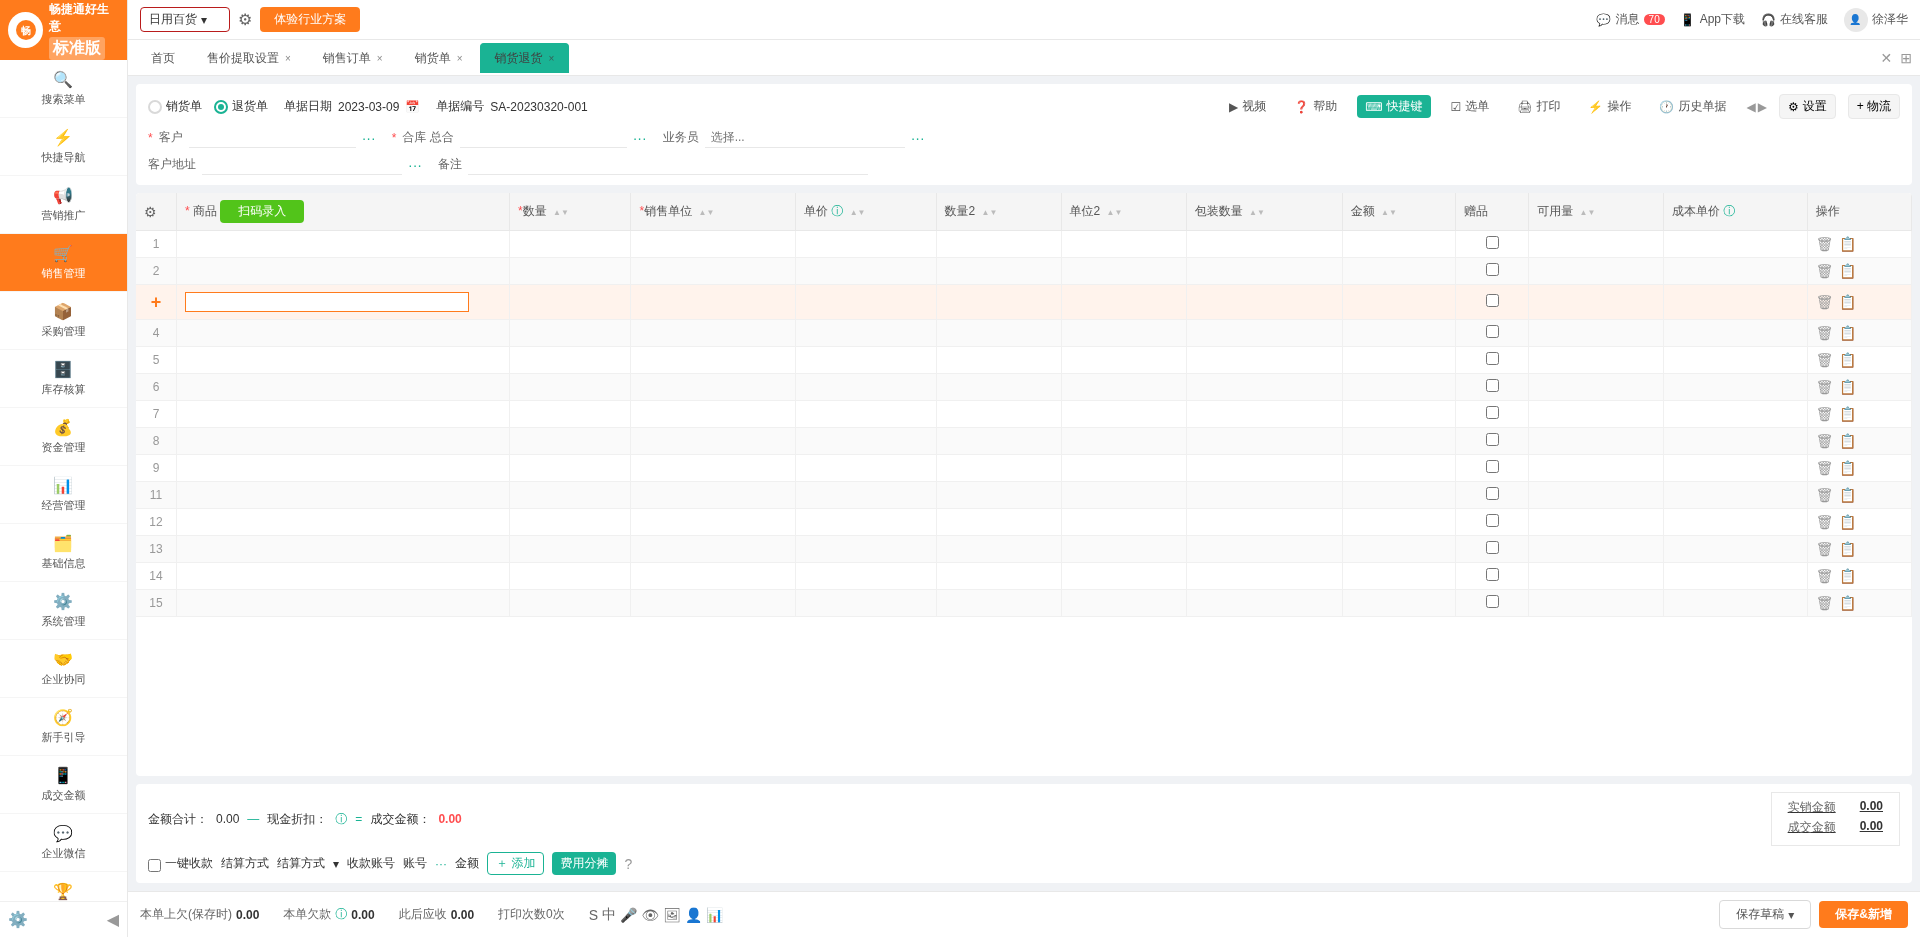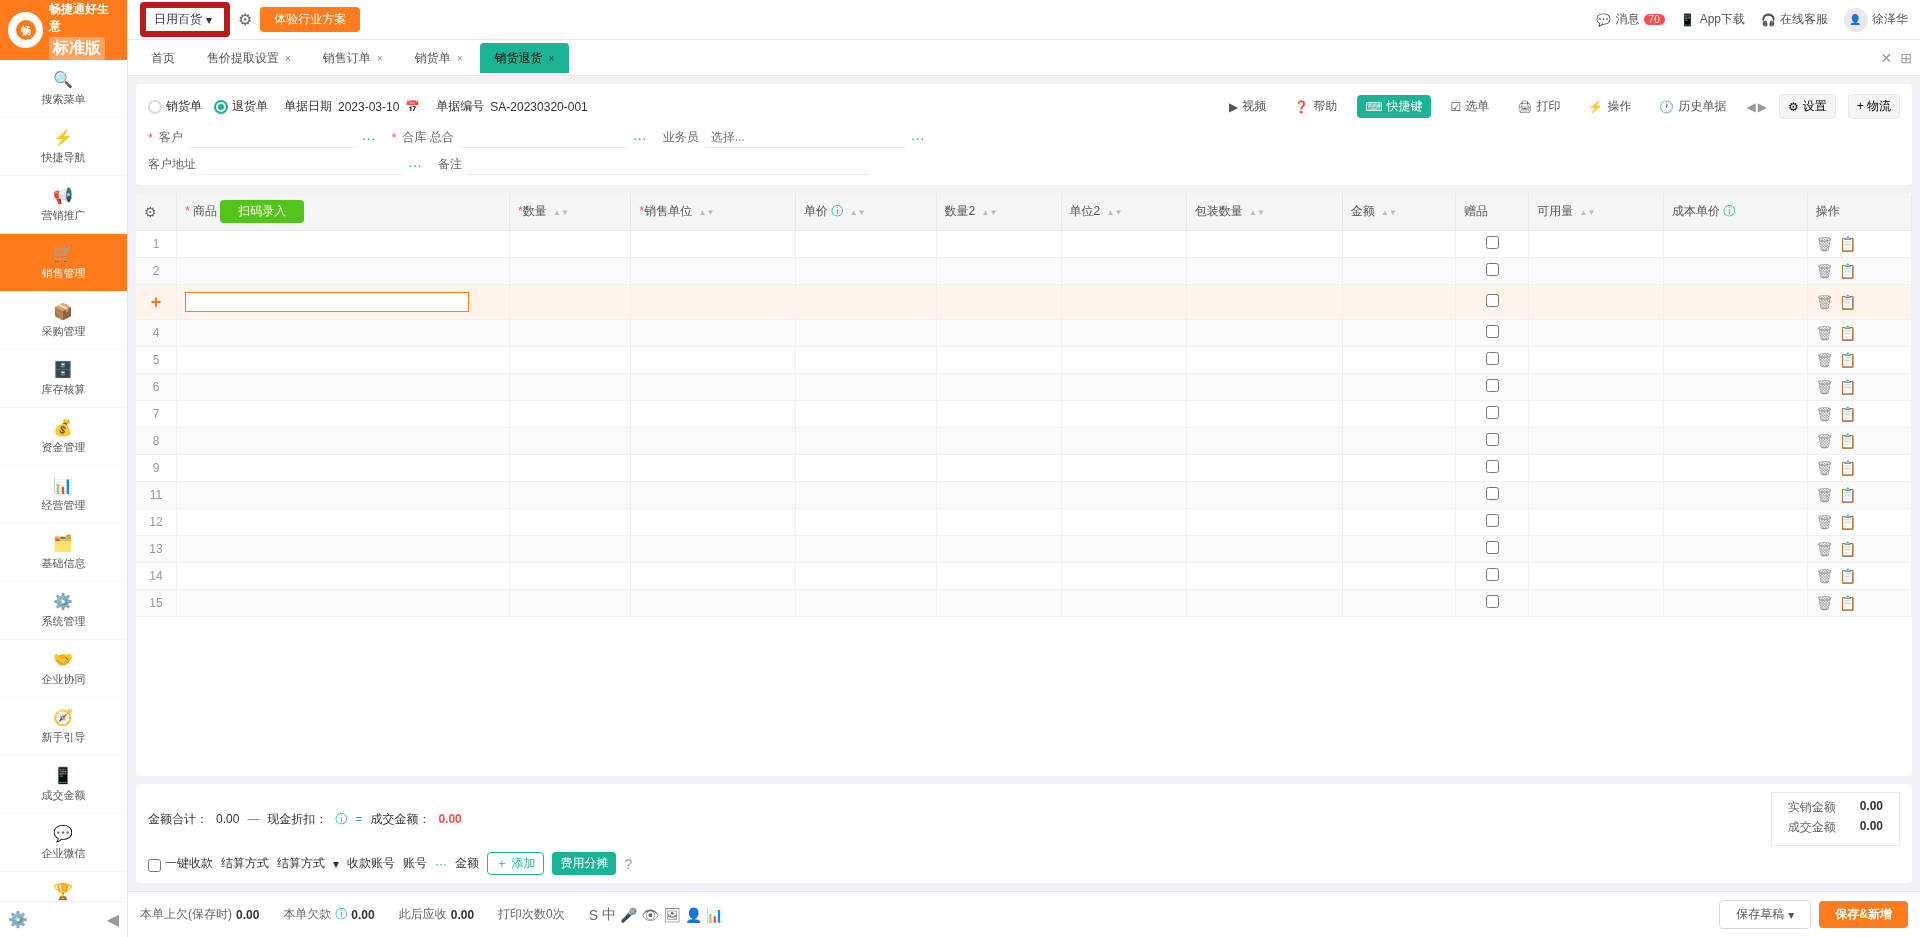--- a/index.html
+++ b/index.html
@@ -16,32 +16,32 @@
     .sidebar-item .si-icon { font-size: 16px; }
     .sidebar-item .si-label { font-size: 11px; }
     .sidebar-bottom { padding: 8px; display: flex; justify-content: space-between; border-top: 1px solid #f0f0f0; }
     .sidebar-bottom-btn { background: none; border: none; cursor: pointer; font-size: 16px; color: #999; }
 
     
     .main { flex: 1; display: flex; flex-direction: column; overflow: hidden; }
 
     
     .topbar { height: 40px; background: #fff; border-bottom: 1px solid #e8e8e8; display: flex; align-items: center; padding: 0 12px; gap: 8px; flex-shrink: 0; }
-    .topbar-select { border: 6px solid #b91c1c; border-radius: 4px; padding: 3px 8px; font-size: 12px; color: #333; display: flex; align-items: center; gap: 4px; cursor: pointer; background: #fff; min-width: 90px; }
+    .topbar-select { border: 1px solid #b91c1c; border-radius: 4px; padding: 3px 8px; font-size: 12px; color: #333; display: flex; align-items: center; gap: 4px; cursor: pointer; background: #fff; min-width: 90px; }
     .topbar-gear { background: none; border: none; font-size: 16px; cursor: pointer; color: #666; }
     .topbar-trial { background: #ff7b1c; color: #fff; border: none; border-radius: 4px; padding: 4px 14px; font-size: 12px; cursor: pointer; }
     .topbar-right { margin-left: auto; display: flex; align-items: center; gap: 16px; }
     .topbar-right-item { display: flex; align-items: center; gap: 4px; cursor: pointer; color: #555; font-size: 12px; }
     .topbar-badge { background: #ff4d4f; color: #fff; border-radius: 10px; font-size: 10px; padding: 0 5px; }
     .user-avatar { width: 24px; height: 24px; border-radius: 50%; background: #e8e8e8; display: flex; align-items: center; justify-content: center; font-size: 10px; }
 
     
     .tabs { height: 36px; background: #fff; border-bottom: 1px solid #e8e8e8; display: flex; align-items: center; padding: 0 0 0 8px; flex-shrink: 0; gap: 2px; }
     .tab { padding: 6px 14px; border-radius: 4px 4px 0 0; cursor: pointer; font-size: 12px; display: flex; align-items: center; gap: 6px; border: 1px solid transparent; border-bottom: none; color: #555; }
-    .tab.active { background: #1ab394; color: #000000; border-color: #1ab394; }
+    .tab.active { background: #1ab394; color: #404040; border-color: #1ab394; }
     .tab-close { font-size: 10px; opacity: 0.7; }
     .tabs-right { margin-left: auto; display: flex; align-items: center; gap: 8px; padding-right: 8px; }
     .tabs-right-btn { background: none; border: none; cursor: pointer; color: #999; font-size: 14px; }
 
     
     .content { flex: 1; overflow: hidden; display: flex; flex-direction: column; background: #f0f2f5; padding: 8px; gap: 8px; }
 
     
     .form-header { background: #fff; border-radius: 4px; padding: 10px 12px; }
     .form-header-top { display: flex; align-items: center; justify-content: space-between; margin-bottom: 8px; }
@@ -279,21 +279,21 @@
               <span>销货单</span>
             </label>
             <label class="radio-item">
               <div class="radio-dot checked"></div>
               <span>退货单</span>
             </label>
           </div>
 
           <div class="date-field">
             <span>单据日期</span>
-            <span class="date-value">2023-03-10</span>
+            <span class="date-value">2023-03-09</span>
             <span>📅</span>
           </div>
 
           <div class="order-field">
             <span>单据编号</span>
             <span>SA-20230320-001</span>
           </div>
         </div>
         <div class="form-header-right">
           <button class="toolbar-btn">
@@ -715,21 +715,21 @@
     <div class="bottom-form">
       <div class="bottom-row1">
         <span>金额合计：</span>
         <span class="amount-total">0.00</span>
         <span class="minus-icon">—</span>
         <span>现金折扣：</span>
         <span style="color:#1ab394;cursor:pointer;">ⓘ</span>
         <span class="equals-icon">=</span>
         <span>成交金额：</span>
         <span class="amount-final">0.00</span>
-        <div class="bottom-summary-right" style="margin-left:auto;background:#fff;border:1px solid #e8e8e8;border-radius:0;padding:6px 16px;">
+        <div class="bottom-summary-right" style="margin-left:auto;background:#fff;border:1px solid #e8e8e8;border-radius:0;padding:6px 16px;text-decoration:underline;">
           <div class="bsr-row">
             <span class="bsr-label">实销金额</span>
             <span class="bsr-value">0.00</span>
           </div>
           <div class="bsr-row">
             <span class="bsr-label">成交金额</span>
             <span class="bsr-value">0.00</span>
           </div>
         </div>
       </div>

